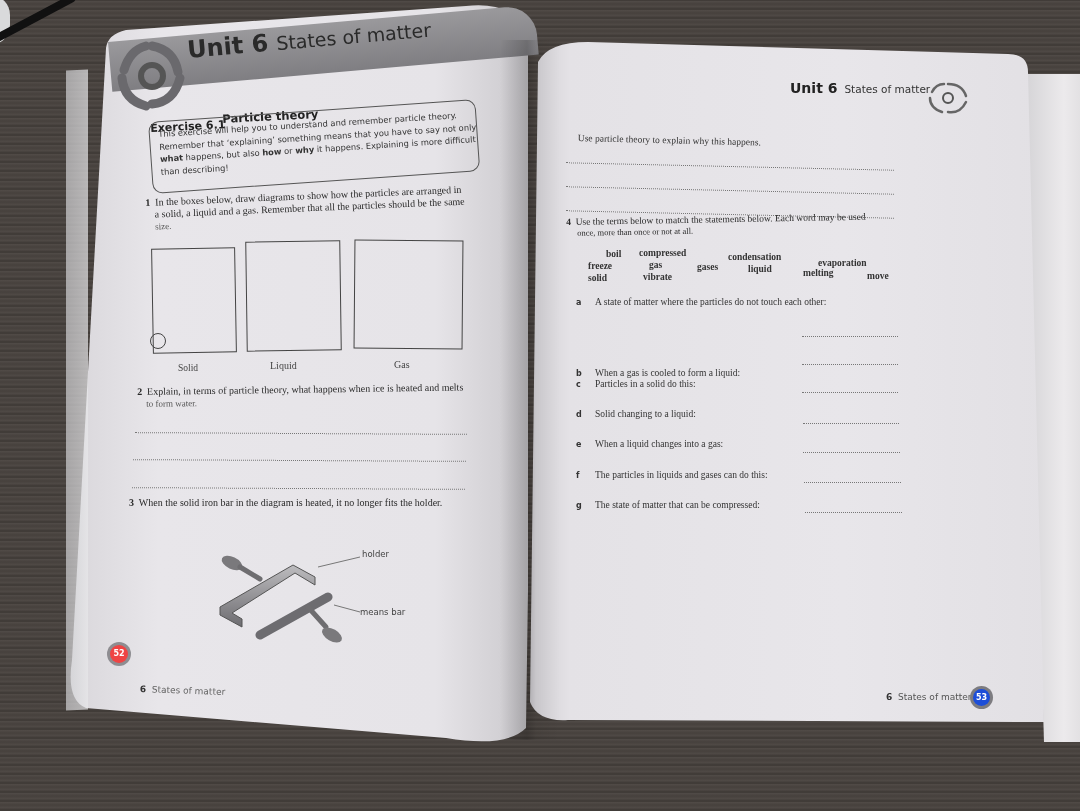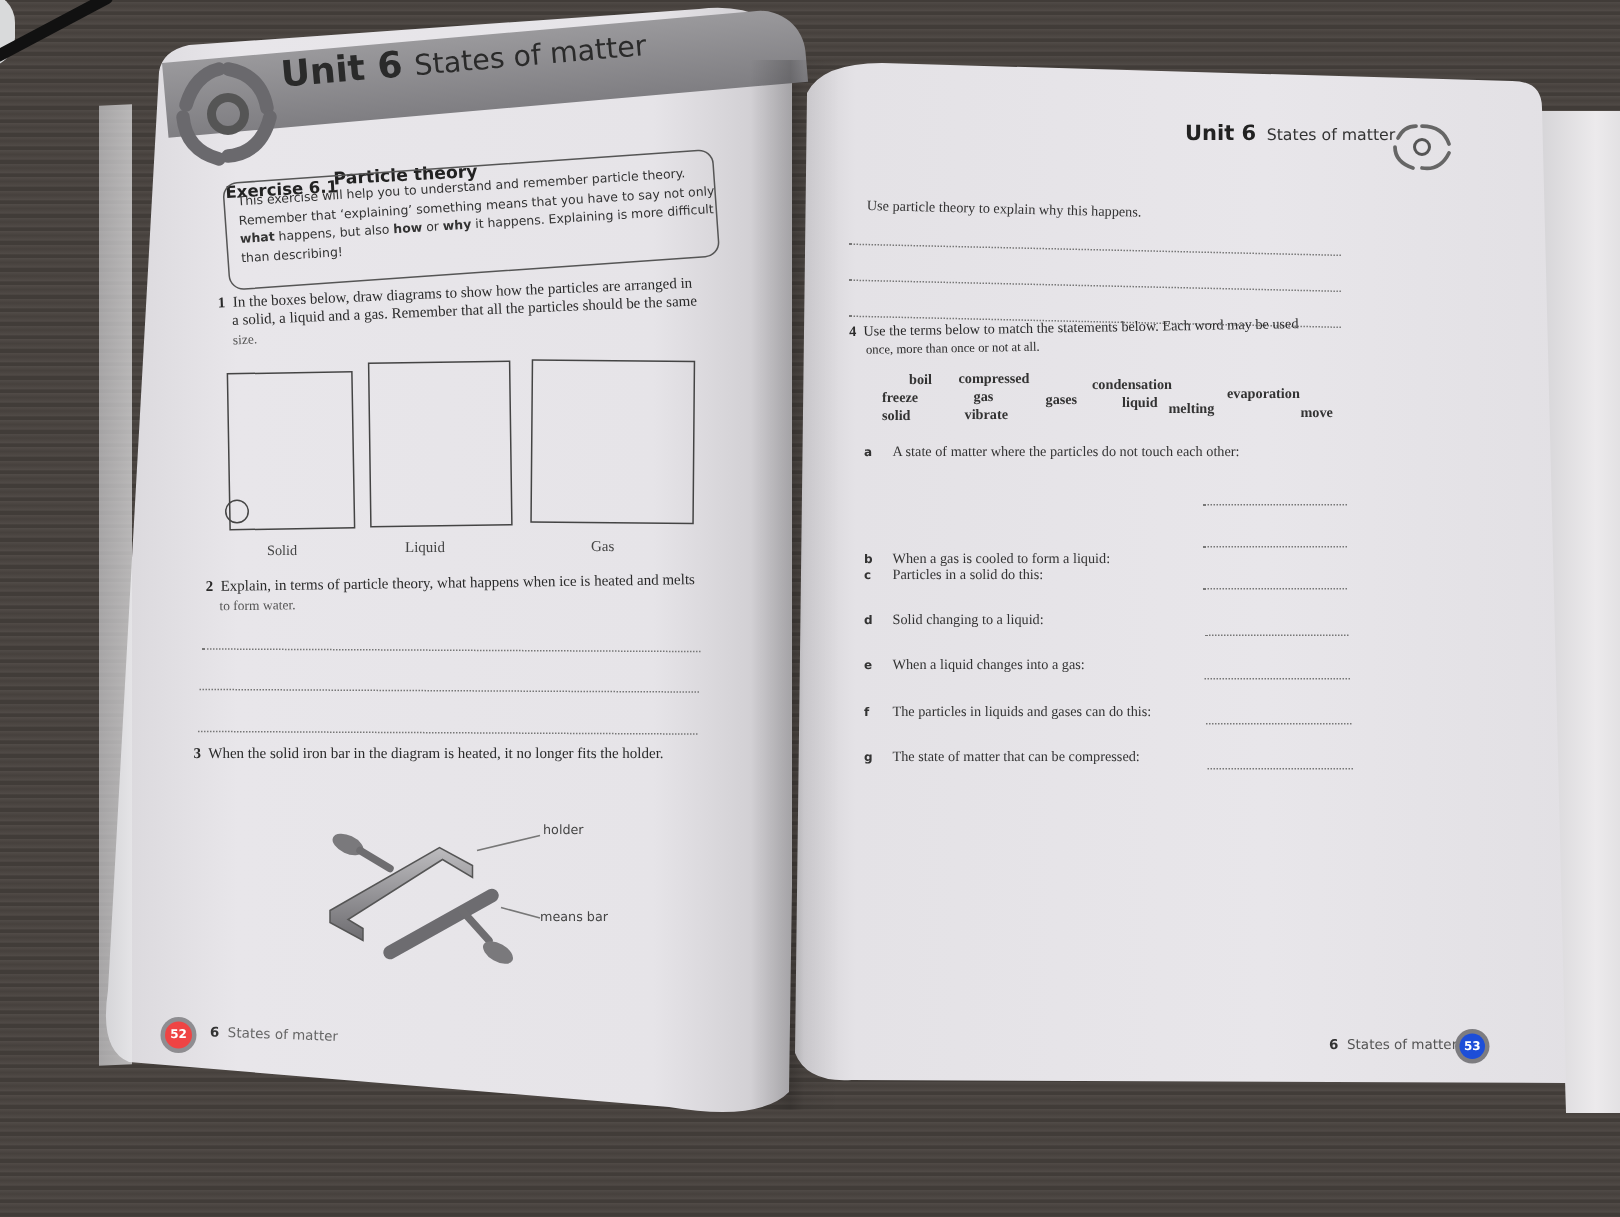--- a/index.html
+++ b/index.html
@@ -125,21 +125,21 @@
   <path d="M60 100 L128 62" stroke="#6d6c70" stroke-width="9" stroke-linecap="round"></path>
   <path d="M108 72 L126 92" stroke="#6e6d70" stroke-width="5" stroke-linecap="round"></path>
   <ellipse cx="132" cy="100" rx="11" ry="6" transform="rotate(30 132 100)" fill="#7a797c"></ellipse>
 
   <line x1="118" y1="32" x2="160" y2="22" stroke="#777" stroke-width="1"></line>
   <line x1="134" y1="70" x2="160" y2="77" stroke="#777" stroke-width="1"></line>
 </svg>
 <div class="txt sans" style="left:362px;top:549px;font-size:8.5px;color:#444;">holder</div>
 <div class="txt sans" style="left:360px;top:607px;font-size:8.5px;color:#444;">means bar</div>
 
-<div style="position:absolute;left:110px;top:681px;width:18px;height:18px;border-radius:50%;background:#ef4444;box-shadow:0 0 0 3px #8e8d91;">
+<div style="position:absolute;left:110px;top:645px;width:18px;height:18px;border-radius:50%;background:#ef4444;box-shadow:0 0 0 3px #8e8d91;">
   <span class="sans" style="display:block;text-align:center;line-height:18px;font-size:8px;color:#fff;font-weight:bold;">52</span>
 </div>
 <div class="txt sans" style="left:140px;top:684px;font-size:9px;color:#333;transform:rotate(2deg);transform-origin:left top;">
   <b>6</b>&nbsp; <span style="color:#666;">States of matter</span>
 </div>
 
 <div class="page page-right"></div>
 <div class="gutter-shadow"></div>
 
 <div class="txt sans" style="left:790px;top:78px;color:#222;">
@@ -168,21 +168,21 @@
 
 <div class="serif" style="position:absolute;left:0;top:0;font-weight:bold;font-size:9.5px;color:#333;">
   <span class="txt" style="left:588px;top:249px;margin-left:18px;">boil</span>
   <span class="txt" style="left:639px;top:248px;">compressed</span>
   <span class="txt" style="left:728px;top:252px;">condensation</span>
   <span class="txt" style="left:818px;top:258px;">evaporation</span>
   <span class="txt" style="left:588px;top:261px;">freeze</span>
   <span class="txt" style="left:649px;top:260px;">gas</span>
   <span class="txt" style="left:697px;top:262px;">gases</span>
   <span class="txt" style="left:748px;top:264px;">liquid</span>
-  <span class="txt" style="left:779px;top:268px;">melting</span>
+  <span class="txt" style="left:803px;top:268px;">melting</span>
   <span class="txt" style="left:867px;top:271px;">move</span>
   <span class="txt" style="left:588px;top:273px;">solid</span>
   <span class="txt" style="left:643px;top:272px;">vibrate</span>
 </div>
 
 <div class="serif" style="position:absolute;left:0;top:0;font-size:9.5px;color:#333;">
   <div class="txt" style="left:576px;top:297px;"><b style="display:inline-block;width:19px;font-family:'DejaVu Sans',sans-serif;font-size:8px;">a</b><span>A state of matter where the particles do not touch each other:</span></div>
   <div class="dots" style="left:802px;top:336px;width:96px;"></div>
 
   <div class="txt" style="left:576px;top:350px;margin-top:18px;"><b style="display:inline-block;width:19px;font-family:'DejaVu Sans',sans-serif;font-size:8px;">b</b><span>When a gas is cooled to form a liquid:</span></div>

